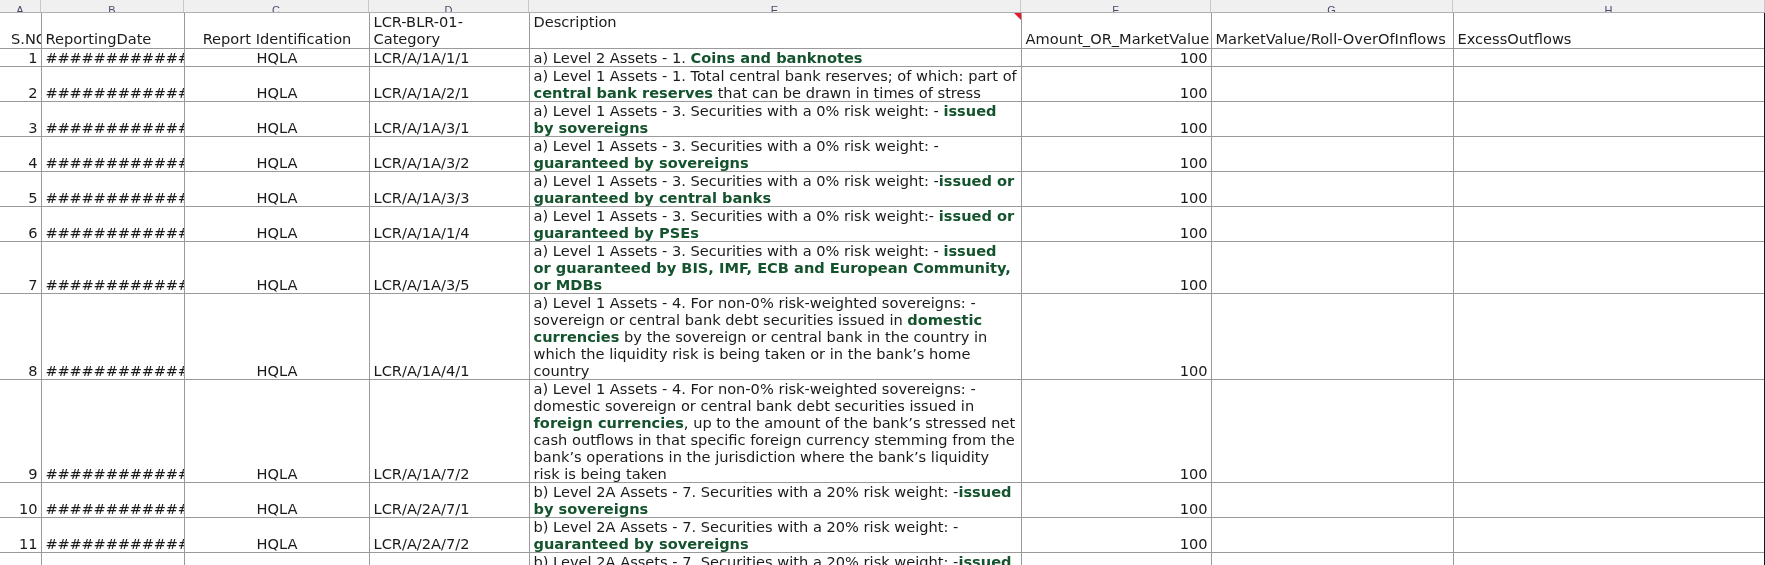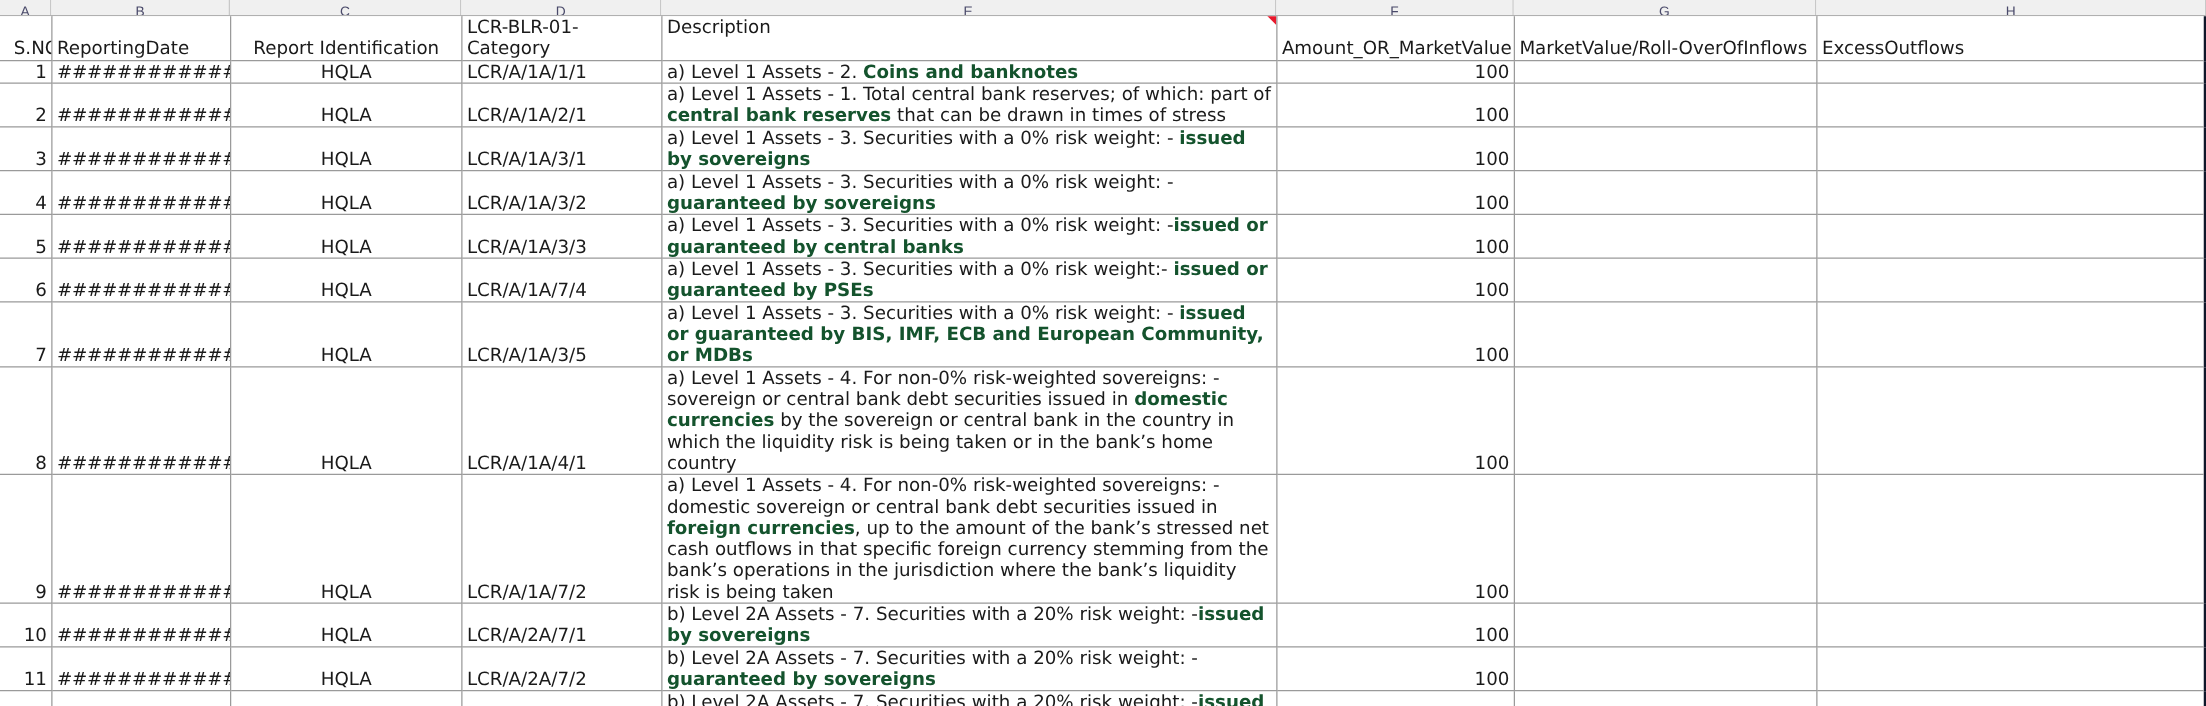--- a/index.html
+++ b/index.html
@@ -60,21 +60,21 @@
     color: #1a1a1a;
     background: #ffffff;
     overflow: hidden;
   }
   table.grid tr.header-row td {
     vertical-align: bottom;
     height: 27px;
     padding-bottom: 1px;
   }
   
-  table.grid td.last { border-right: 4px solid #0f172a; }
+  table.grid td.last { border-right: 2px solid #0f172a; }
 
   .c-sno     { width: 41px;  text-align: right; padding-right: 4px;
                font-family: "DejaVu Sans Mono", monospace; font-size: 14px; }
   .c-date    { width: 143px; font-family: "DejaVu Sans Mono", monospace;
                font-size: 14.5px; letter-spacing: -0.2px; }
   .c-repid   { width: 185px; text-align: center; }
   .c-cat     { width: 160px; }
   .c-desc    { width: 492px; vertical-align: top; padding-top: 1px;
                line-height: 17px; }
   .c-amt     { width: 190px; text-align: right; padding-right: 5px; }
@@ -153,21 +153,21 @@
           </td>
           <td class="c-amt hdr">Amount_OR_MarketValue</td>
           <td class="c-mv hdr">MarketValue/Roll-OverOfInflows</td>
           <td class="c-exc hdr last">ExcessOutflows</td>
         </tr>
         <tr>
           <td class="c-sno">1</td>
           <td class="c-date">##############</td>
           <td class="c-repid">HQLA</td>
           <td class="c-cat">LCR/A/1A/1/1</td>
-          <td class="c-desc"><span>a) Level 1 Assets - 2. </span><span class="em">Coins and banknotes</span></td>
+          <td class="c-desc"><span>a) Level 2 Assets - 1. </span><span class="em">Coins and banknotes</span></td>
           <td class="c-amt">100</td>
           <td class="c-mv"></td>
           <td class="c-exc last"></td>
         </tr>
         <tr>
           <td class="c-sno">2</td>
           <td class="c-date">##############</td>
           <td class="c-repid">HQLA</td>
           <td class="c-cat">LCR/A/1A/2/1</td>
           <td class="c-desc"><span>a) Level 1 Assets - 1. Total central bank reserves; of which: part of </span><span class="em">central bank reserves</span><span> that can be drawn in times of stress</span></td>
@@ -202,21 +202,21 @@
           <td class="c-cat">LCR/A/1A/3/3</td>
           <td class="c-desc"><span>a) Level 1 Assets - 3. Securities with a 0% risk weight: -</span><span class="em">issued or guaranteed by central banks</span></td>
           <td class="c-amt">100</td>
           <td class="c-mv"></td>
           <td class="c-exc last"></td>
         </tr>
         <tr>
           <td class="c-sno">6</td>
           <td class="c-date">##############</td>
           <td class="c-repid">HQLA</td>
-          <td class="c-cat">LCR/A/1A/7/4</td>
+          <td class="c-cat">LCR/A/1A/1/4</td>
           <td class="c-desc"><span>a) Level 1 Assets - 3. Securities with a 0% risk weight:- </span><span class="em">issued or guaranteed by PSEs</span></td>
           <td class="c-amt">100</td>
           <td class="c-mv"></td>
           <td class="c-exc last"></td>
         </tr>
         <tr>
           <td class="c-sno">7</td>
           <td class="c-date">##############</td>
           <td class="c-repid">HQLA</td>
           <td class="c-cat">LCR/A/1A/3/5</td>

